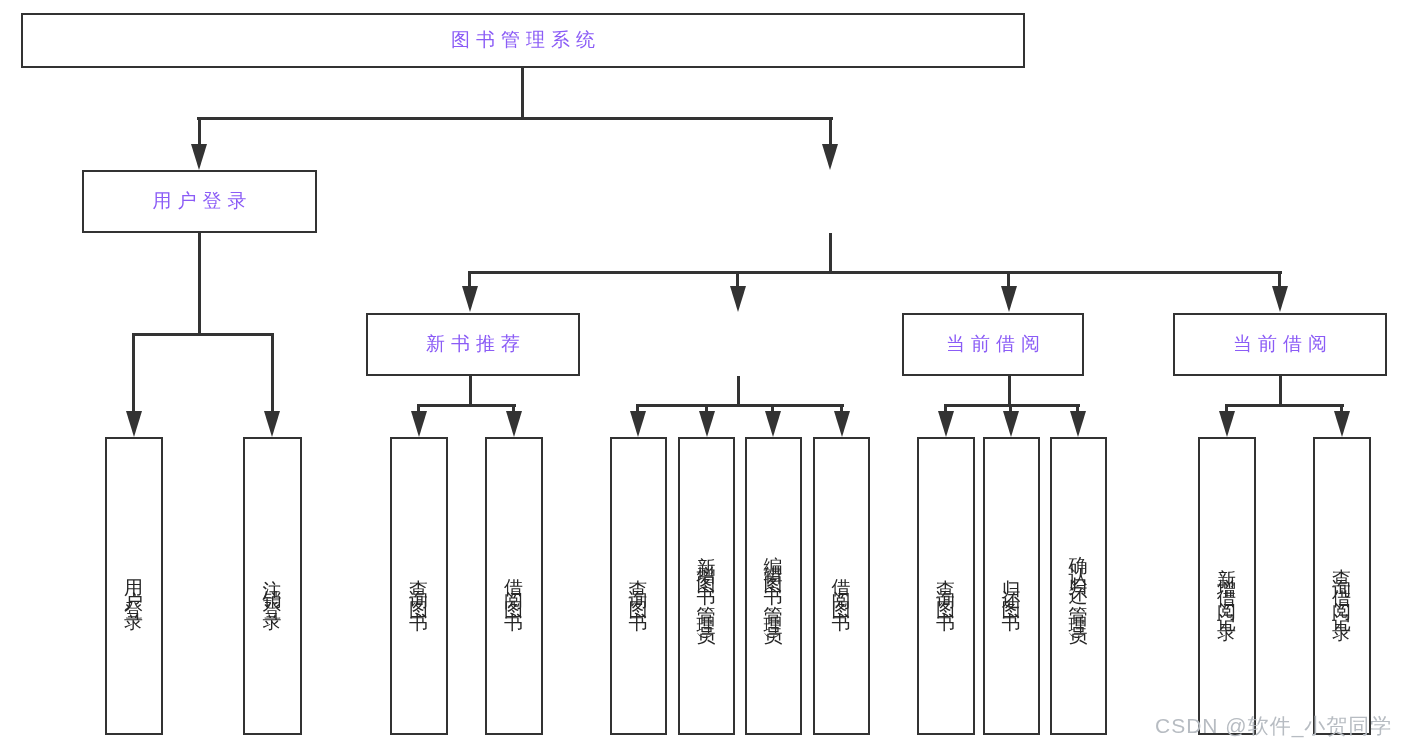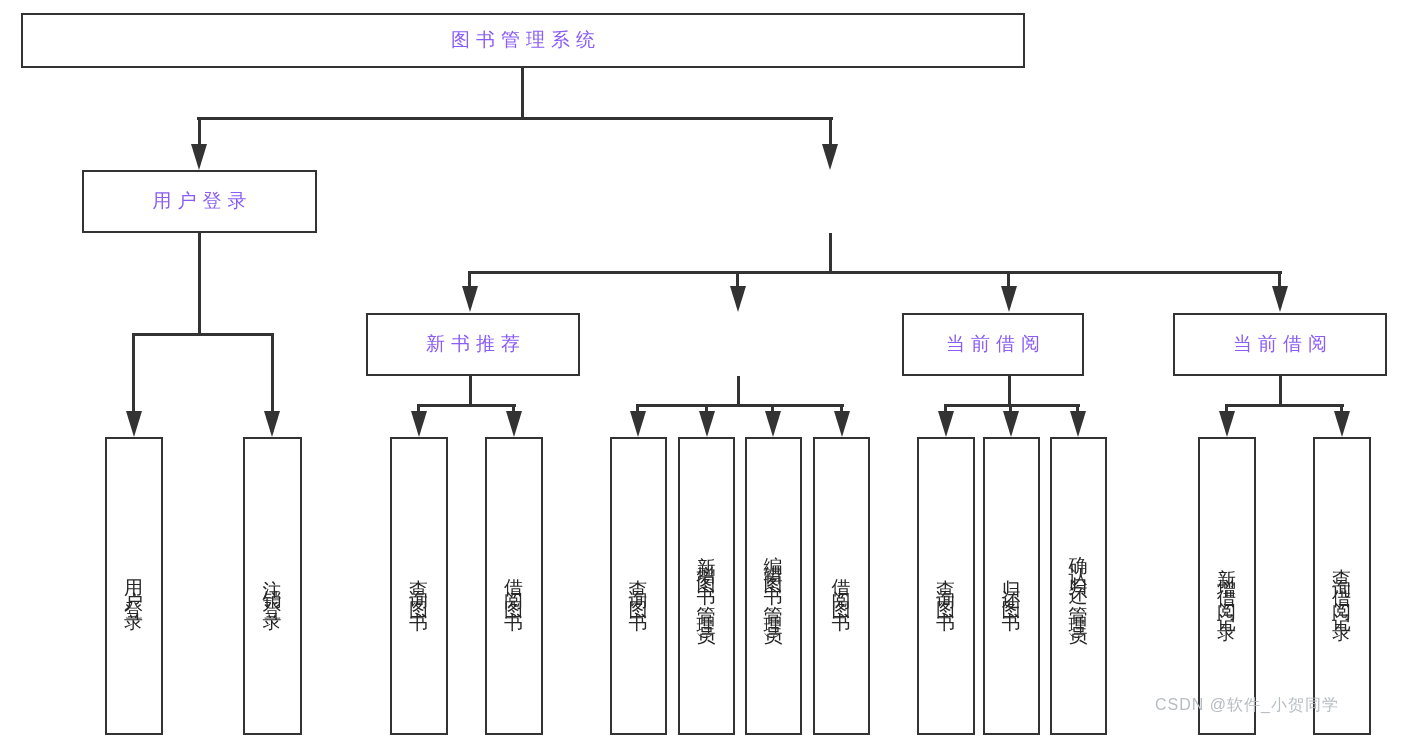--- a/index.html
+++ b/index.html
@@ -20,22 +20,22 @@
     font-size:19px;letter-spacing:11px;color:#262626;line-height:1;
     white-space:nowrap;
   }
   .ln{position:absolute;background:#333333;}
   .ar{
     position:absolute;width:0;height:0;
     border-left:8px solid transparent;border-right:8px solid transparent;
     border-top:26px solid #333333;
   }
   .watermark{
-    position:absolute;left:1155px;top:695px;z-index:5;
-    font-size:16px;color:#b7bcc2;letter-spacing:1px;white-space:nowrap;
+    position:absolute;left:1155px;top:712px;z-index:5;
+    font-size:21px;color:#b7bcc2;letter-spacing:1px;white-space:nowrap;
   }
 </style>
 </head>
 <body>
 
 <div class="canvas">
 
   <div class="box" style="left:21px;top:13px;width:1004px;height:55px">
     <span class="hlabel">图书管理系统</span>
   </div>

